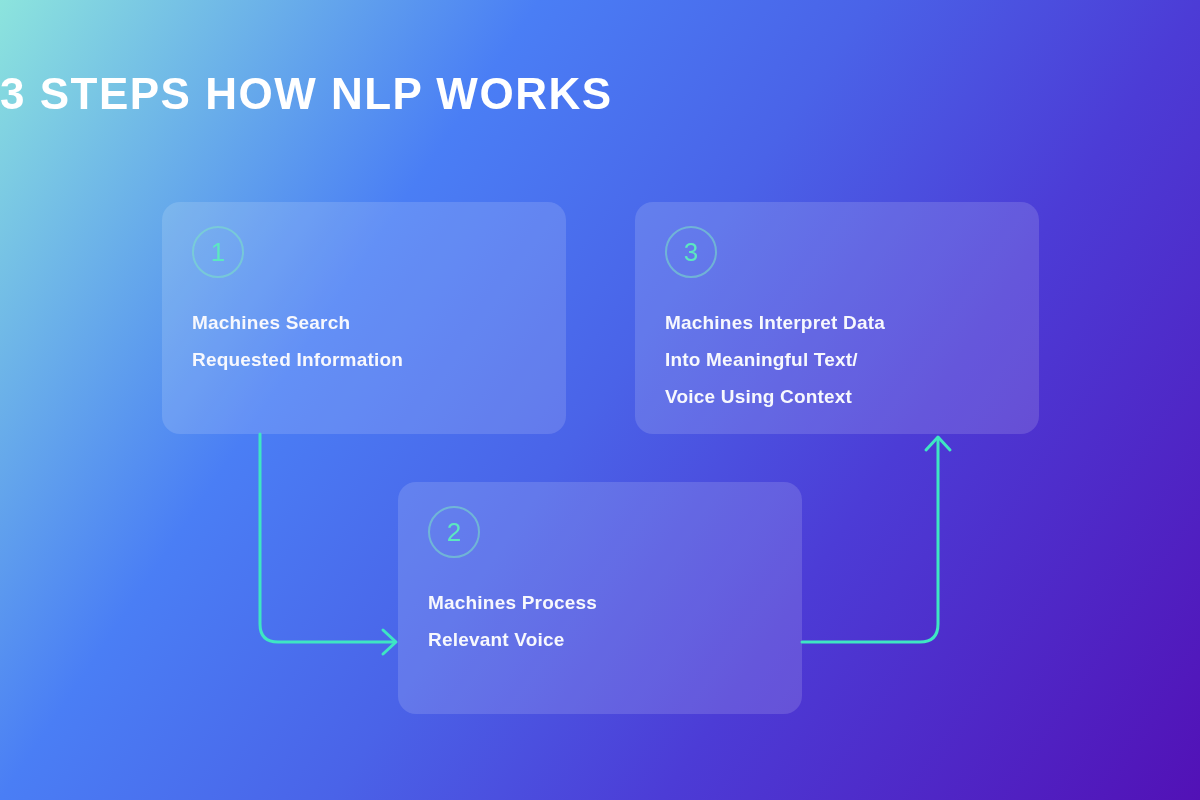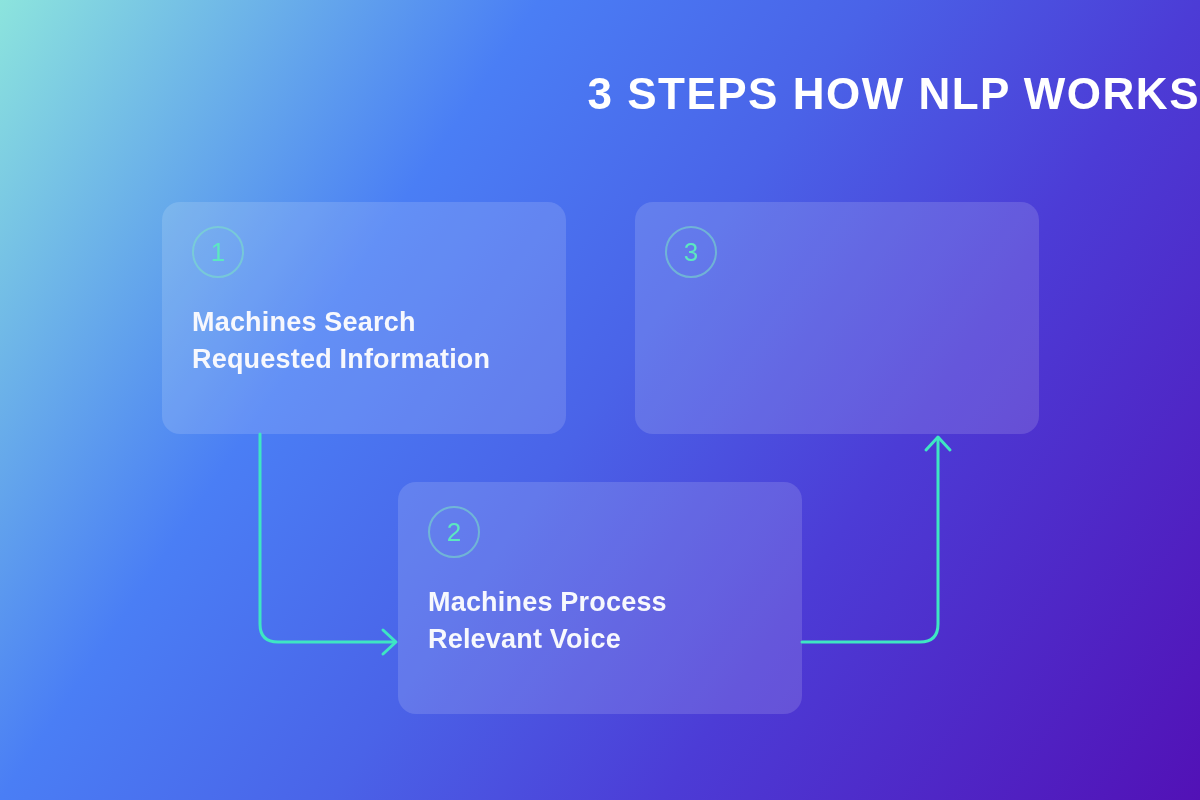--- a/index.html
+++ b/index.html
@@ -22,21 +22,21 @@
       #4a63e8 50%,
       #4c3cd6 69%,
       #5211b6 100%);
     overflow: hidden;
   }
   .title {
     position: absolute;
     top: 68px;
     left: 0;
     width: 1200px;
-    text-align: right;
+    text-align: left;
     color: #ffffff;
     font-size: 44px;
     font-weight: 800;
     letter-spacing: 1.5px;
     line-height: 52px;
   }
   .card {
     position: absolute;
     width: 404px;
     height: 232px;
@@ -56,21 +56,21 @@
     display: flex;
     align-items: center;
     justify-content: center;
     color: #5ce8c0;
     font-size: 26px;
     font-weight: 400;
   }
   .step-text {
     margin-top: 26px;
     color: #f7f8fd;
-    font-size: 27px;
+    font-size: 19px;
     font-weight: 700;
     line-height: 37px;
     white-space: pre-line;
     letter-spacing: 0.2px;
   }
   .arrows {
     position: absolute;
     left: 0;
     top: 0;
     pointer-events: none;
@@ -96,20 +96,23 @@
       <span>2</span>
     </div>
     <div class="step-text">Machines Process
 Relevant Voice</div>
   </div>
 
   <div class="card card-3">
     <div class="badge">
       <span>3</span>
     </div>
+    <div class="step-text">Machines Interpret Data
+Into Meaningful Text/
+Voice Using Context</div>
   </div>
 
   <svg class="arrows" width="1200" height="800" viewBox="0 0 1200 800">
     <g fill="none" stroke-width="3" stroke-linecap="round" stroke-linejoin="round">
       <path d="M 260 434 L 260 624 Q 260 642 278 642 L 394 642" stroke="#3ee6c3"></path>
       <path d="M 383 630 L 396 642 L 383 654" stroke="#3ee6c3"></path>
       <path d="M 802 642 L 920 642 Q 938 642 938 624 L 938 440" stroke="#3ee6c3"></path>
       <path d="M 926 450 L 938 437 L 950 450" stroke="#3ee6c3"></path>
     </g>
   </svg>

